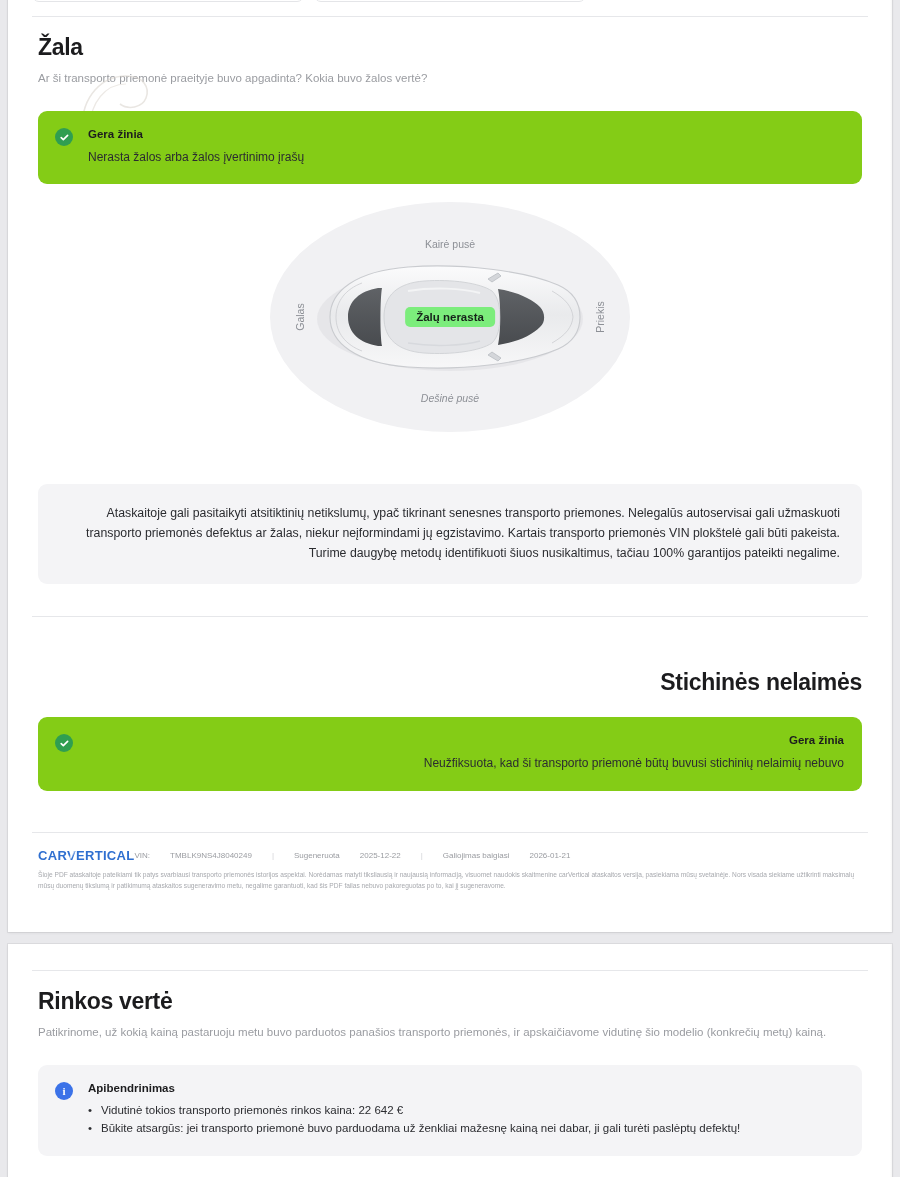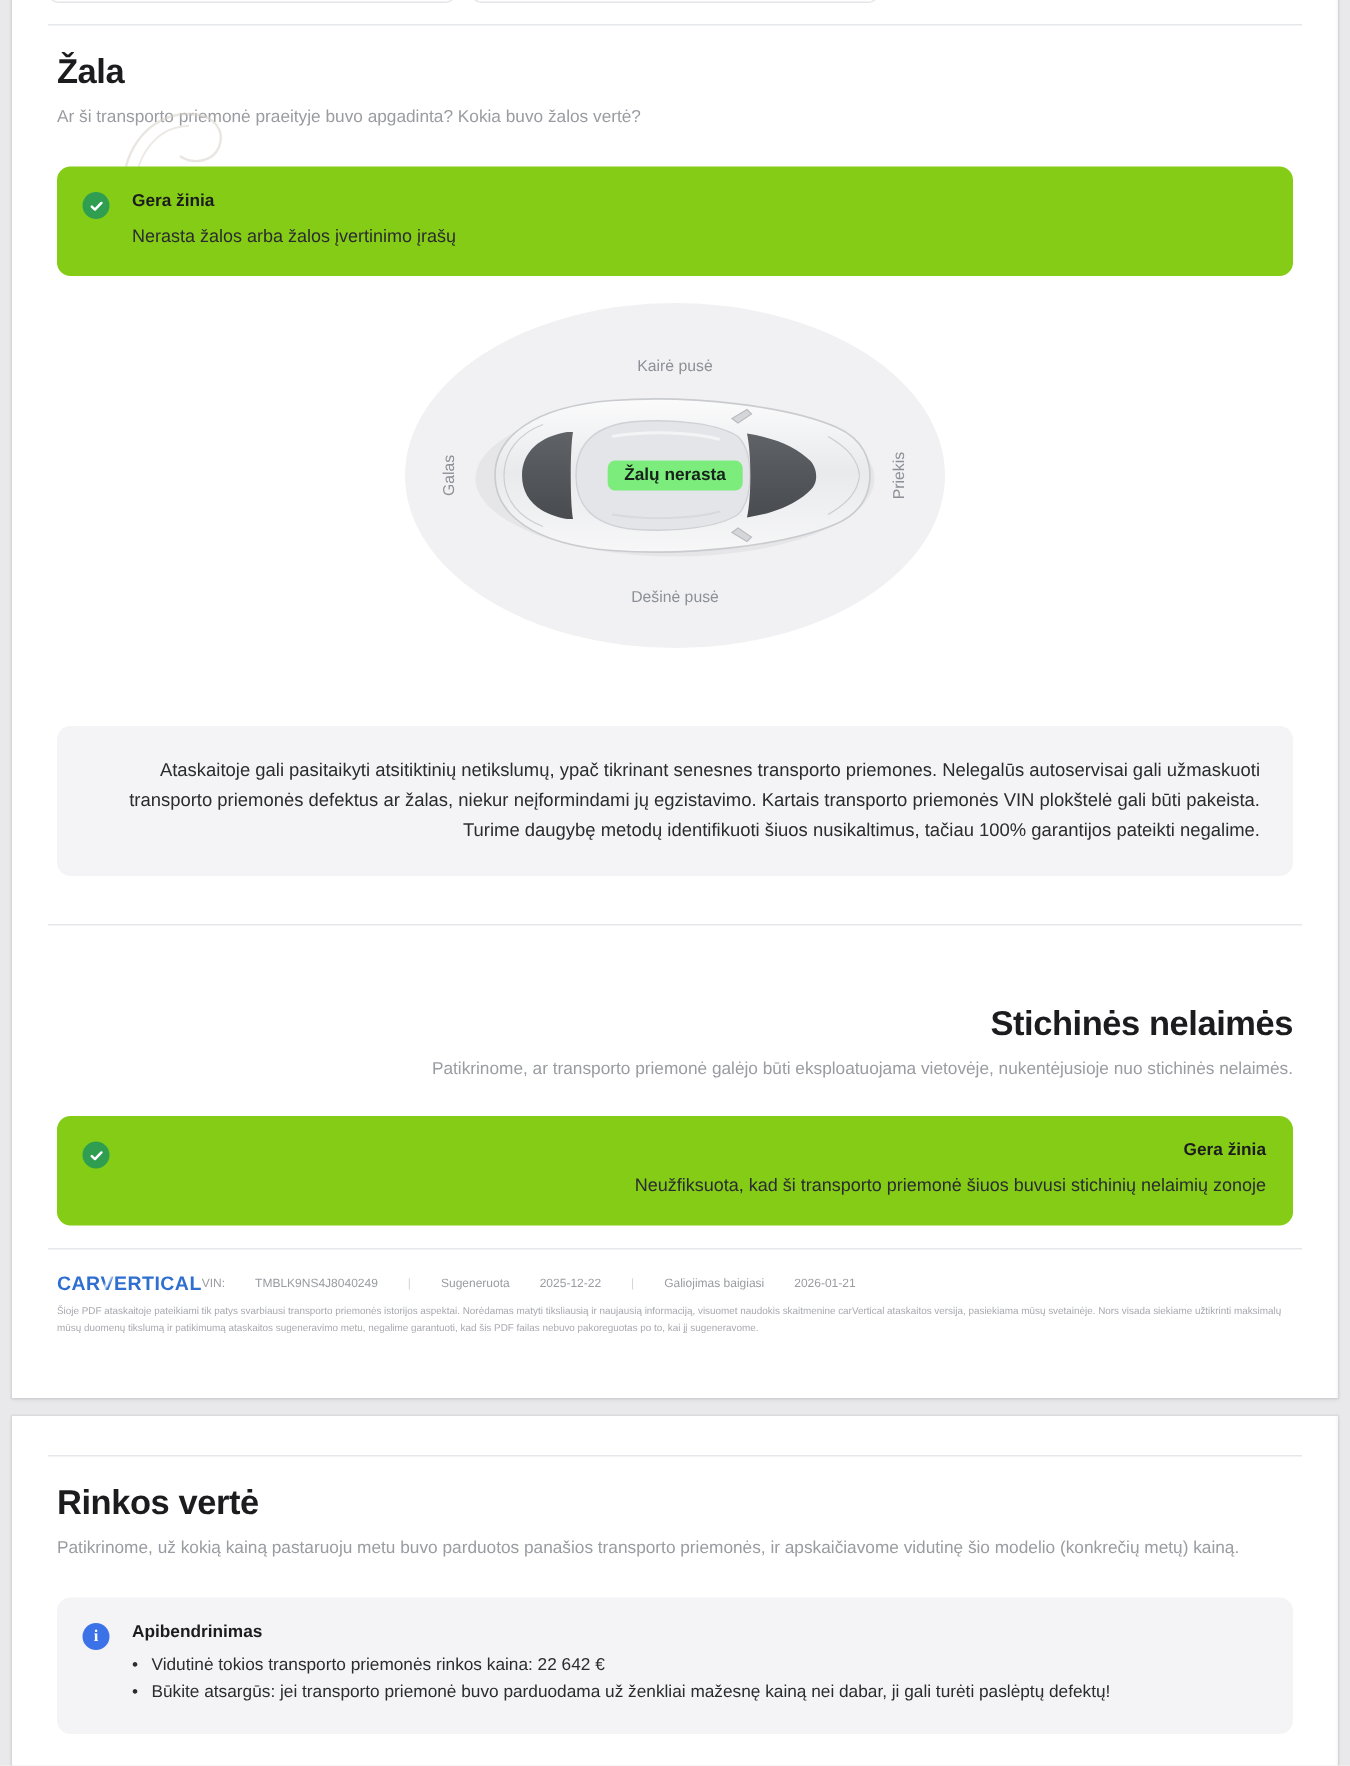--- a/index.html
+++ b/index.html
@@ -169,21 +169,21 @@
     background: #f1f1f3;
     border-radius: 180px / 115px;
   }
   .car-label {
     position: absolute;
     font-size: 10.5px;
     color: #8d9096;
     white-space: nowrap;
   }
   .car-label.top    { top: 36px;  left: 50%; transform: translateX(-50%); }
-  .car-label.bottom { bottom: 28px; left: 50%; transform: translateX(-50%); }
+  .car-label.bottom { bottom: 28px; left: 50%; transform: translateX(-50%); font-style: italic; }
   .car-label.left   { left: 16px; top: 50%; transform: translateY(-50%) rotate(-90deg); transform-origin: center; }
   .car-label.right  { right: 14px; top: 50%; transform: translateY(-50%) rotate(-90deg); transform-origin: center; }
 
   .car-svg { position: absolute; left: 42px; top: 55px; }
 
   .car-badge {
     position: absolute;
     left: 50%;
     top: 50%;
     transform: translate(-50%, -50%);
@@ -359,30 +359,29 @@
       </div>
 
       <div class="section" style="top:490px;text-align:right;">
         <div class="disclaimer">Ataskaitoje gali pasitaikyti atsitiktinių netikslumų, ypač tikrinant senesnes transporto priemones. Nelegalūs autoservisai gali užmaskuoti transporto priemonės defektus ar žalas, niekur neįformindami jų egzistavimo. Kartais transporto priemonės VIN plokštelė gali būti pakeista. Turime daugybę metodų identifikuoti šiuos nusikaltimus, tačiau 100% garantijos pateikti negalime.</div>
       </div>
 
       <div class="hr" style="top:622px;"></div>
 
       <div class="section" style="top:675px;text-align:right;">
         <h2 class="section-title">Stichinės nelaimės</h2>
-        <p class="section-sub">Patikrinome, ar transporto priemonė galėjo būti eksploatuojama vietovėje, nukentėjusioje nuo stichinės nelaimės.</p>
 
         <div class="status-box good" style="margin-top:22px;">
           <span class="status-icon good">
             <svg width="11" height="11" viewBox="0 0 12 12">
               <path d="M2.4 6.2 L4.7 8.4 L9.4 3.6" fill="none" stroke="#ffffff" stroke-width="1.8" stroke-linecap="round" stroke-linejoin="round"></path>
             </svg>
           </span>
           <div class="status-title">Gera žinia</div>
-          <div class="status-text">Neužfiksuota, kad ši transporto priemonė šiuos buvusi stichinių nelaimių zonoje</div>
+          <div class="status-text">Neužfiksuota, kad ši transporto priemonė būtų buvusi stichinių nelaimių nebuvo</div>
         </div>
       </div>
 
       <div class="hr" style="top:838px;"></div>
 
       <div class="footer" style="top:854px;">
         <div class="footer-top">
           <div class="logo">
             <span>CAR</span>
               <span class="v-mark">V</span>

